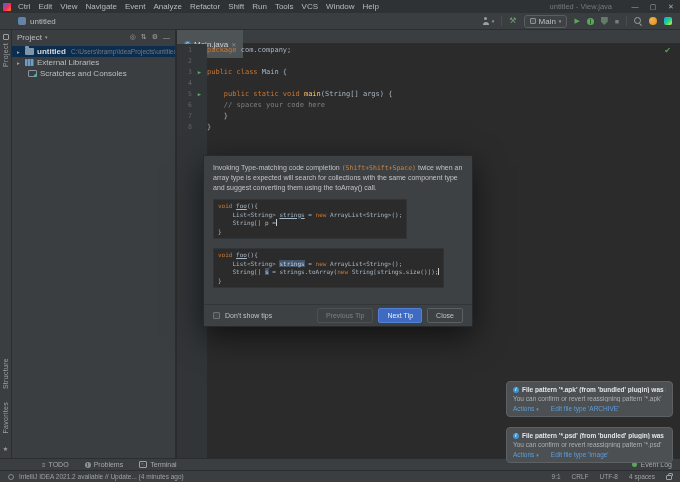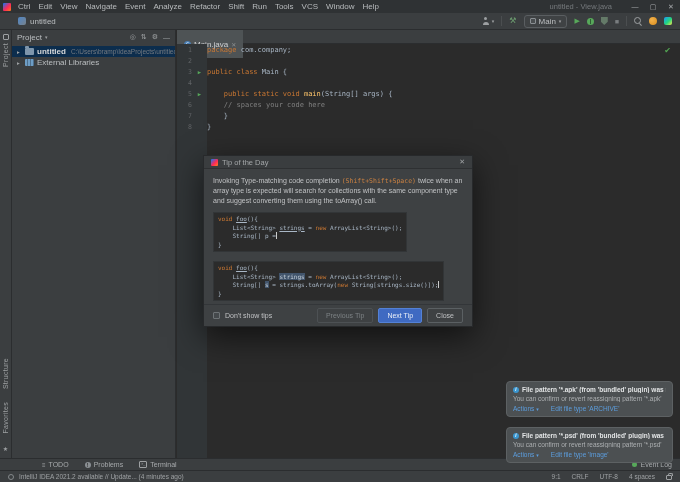--- a/index.html
+++ b/index.html
@@ -214,20 +214,25 @@
       <span class="tarrow">▸</span>
       <span class="folder-icon"></span>
       <span class="tname">untitled</span>
       <span class="tpath">C:\Users\bramp\IdeaProjects\untitled</span>
     </div>
     <div class="trow">
       <span class="tarrow">▸</span>
       <span class="libs-icon"></span>
       <span>External Libraries</span>
     </div>
+    <div class="trow">
+      <span class="tindent"></span>
+      <span class="scratch-icon"></span>
+      <span>Scratches and Consoles</span>
+    </div>
   </div>
 </div>
 
 <div class="editor">
   <div class="tabbar">
     <div class="tab">
       <span class="class-icon">C</span>
       <span>Main.java</span>
       <span class="tab-close">✕</span>
     </div>
@@ -272,25 +277,20 @@
       </div>
       <div class="code-line">
         <span class="ln">8</span>
         <span class="runslot"></span>
         <span class="line-text"><span class="tk-def">}</span></span>
       </div>
     </div>
 </div>
 
 <div class="dialog">
-  <div class="dlg-title">
-    <span class="dlg-logo"></span>
-    <span>Tip of the Day</span>
-    <span class="dlg-close">✕</span>
-  </div>
   <div class="dlg-body">
     <div>
       <span>Invoking Type-matching code completion </span><span class="shortcut">(Shift+Shift+Space)</span><span> twice when an array type is expected will search for collections with the same component type and suggest converting them using the toArray() call.</span>
     </div>
     <div class="snippet">
         <div class="sn-line"><span class="tk-kw">void </span><span class="tk-ul">foo</span><span class="tk-def">(){</span></div>
         <div class="sn-line"><span class="tk-def">    List&lt;String&gt; </span><span class="tk-ul">strings</span><span class="tk-def"> = </span><span class="tk-kw">new </span><span class="tk-def">ArrayList&lt;String&gt;();</span></div>
         <div class="sn-line"><span class="tk-def">    String[] p =</span><span class="tk-cur"></span></div>
         <div class="sn-line"><span class="tk-def">}</span></div>
       </div>

